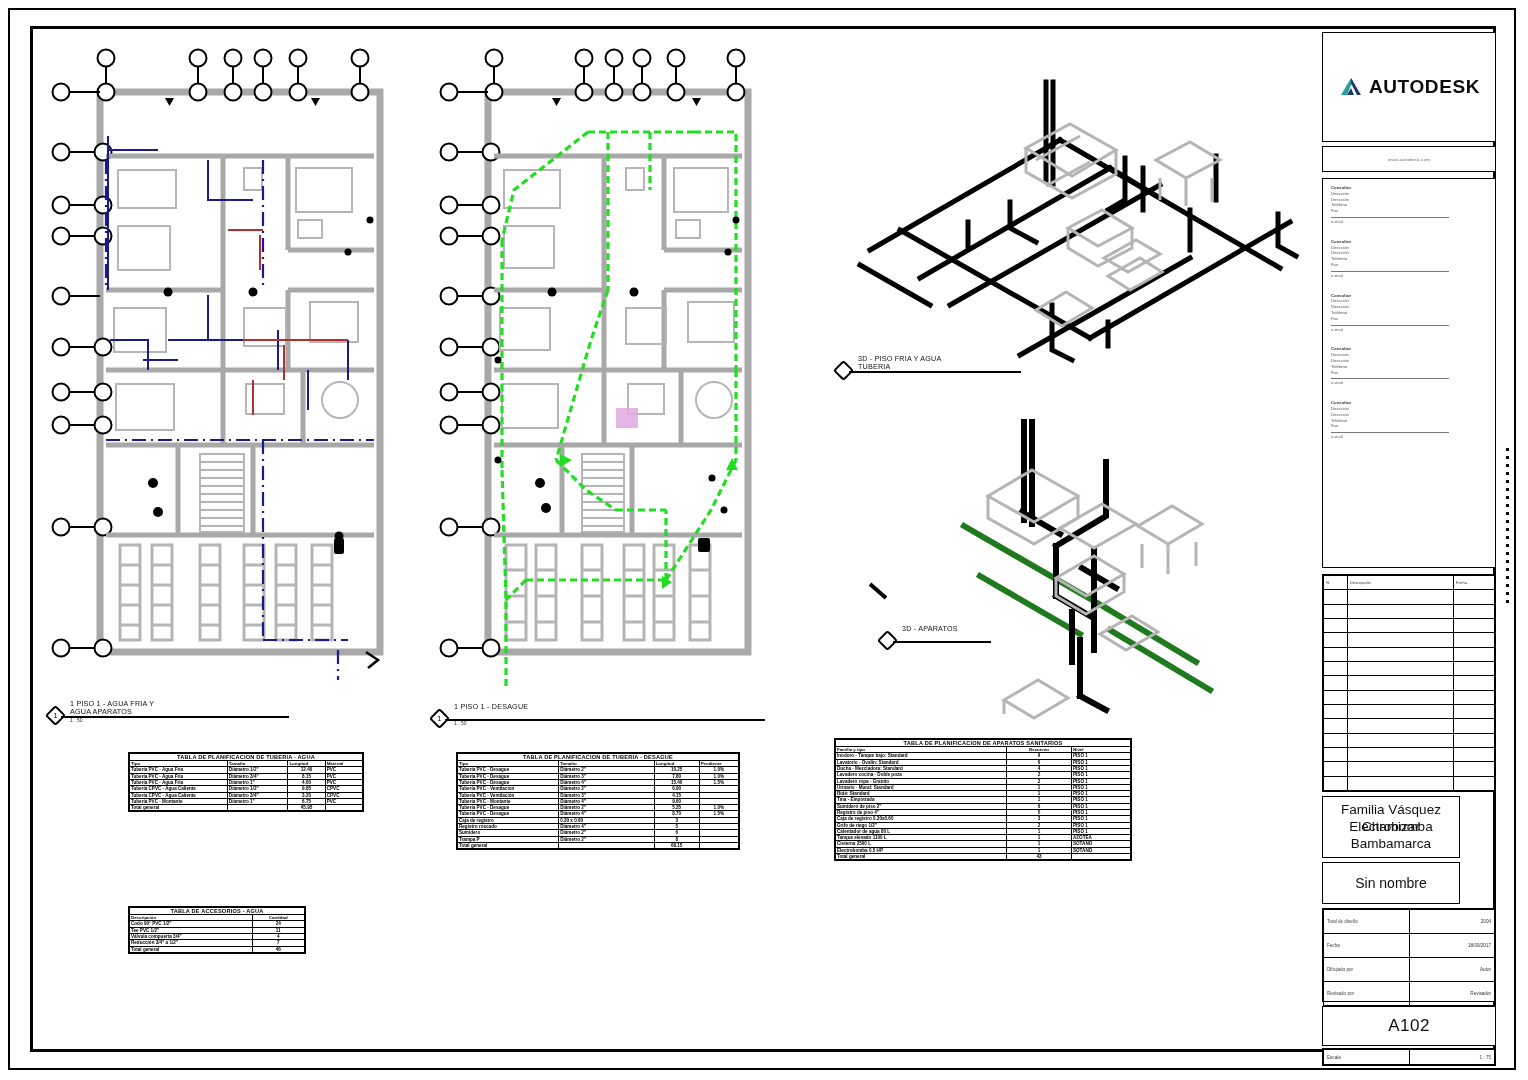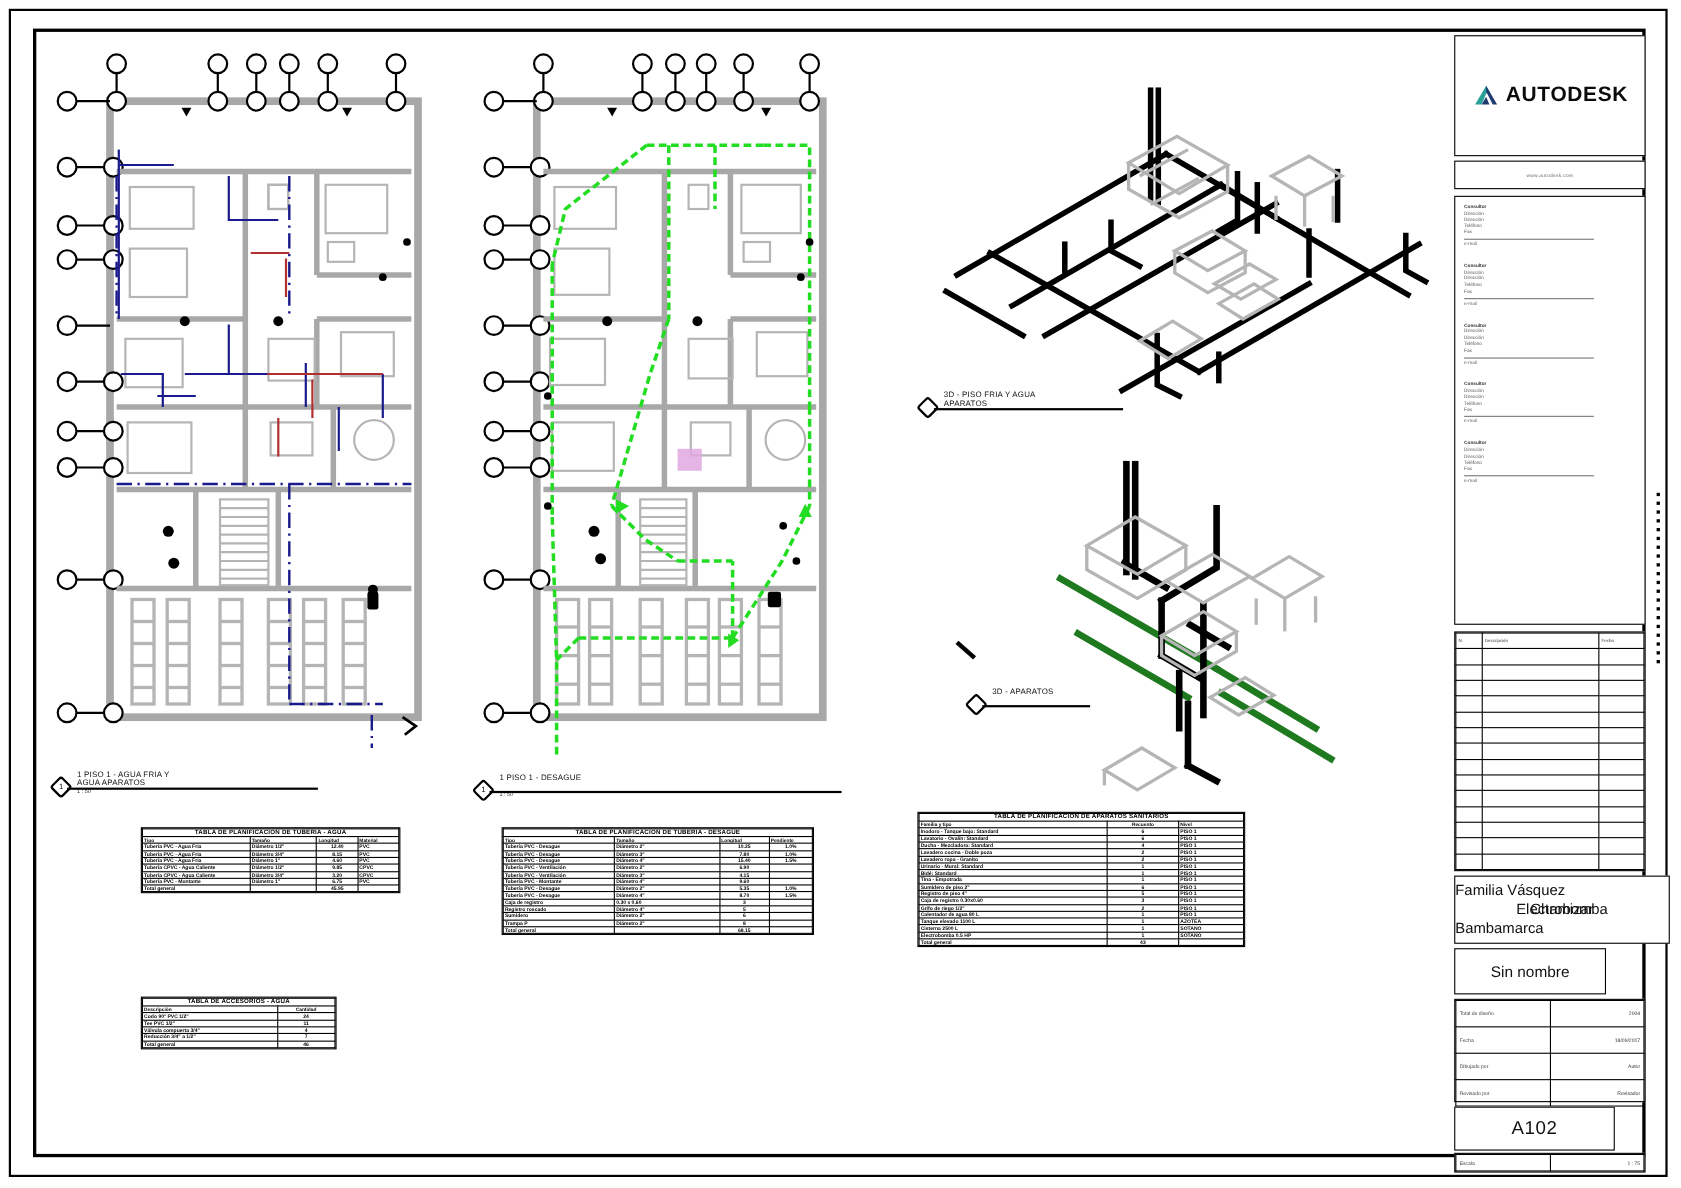--- a/index.html
+++ b/index.html
@@ -44,32 +44,32 @@
   .tb-sub{left:4px;top:118px;width:174px;height:26px;display:flex;align-items:center;justify-content:center;}
   .tb-sub span{font-size:4.4px;color:#666;letter-spacing:.3px;}
   .tb-cons{left:4px;top:150px;width:174px;height:390px;padding:6px 8px;}
   .consblk{margin-bottom:14px;}
   .consblk div{font-size:4.3px;color:#555;line-height:1.35;}
   .consblk .cbold{color:#333;font-weight:bold;}
   .consblk .cline{margin-top:3px;border-top:.8px solid #777;width:118px;padding-top:1px;color:#666;}
   .tb-rev{left:4px;top:546px;width:174px;height:218px;}
   .tb-rev table{border-collapse:collapse;width:100%;height:100%;table-layout:fixed;}
   .tb-rev td{border:1px solid #000;height:13px;font-size:4px;padding:0 2px;color:#333;}
-  .tb-proj{left:4px;top:768px;width:196px;height:62px;display:flex;flex-direction:column;
-    align-items:flex-start;justify-content:center;}
+  .tb-proj{left:4px;top:768px;width:138px;height:62px;display:flex;flex-direction:column;
+    align-items:center;justify-content:center;}
   .tb-proj .pl{font-size:13.5px;color:#111;line-height:1.22;text-align:center;white-space:nowrap;}
   .tb-proj .pl2{position:relative;height:17px;width:100%;}
   .tb-proj .pl2 span{position:absolute;left:0;right:0;text-align:center;font-size:13.5px;color:#111;}
   .tb-name{left:4px;top:834px;width:138px;height:42px;display:flex;align-items:center;justify-content:center;}
   .tb-name span{font-size:14px;color:#111;}
   .tb-fields{left:4px;top:880px;width:174px;height:94px;}
   .tb-fields table{border-collapse:collapse;width:100%;height:100%;table-layout:fixed;}
   .tb-fields td{border:1.2px solid #000;font-size:4.6px;padding:0 3px;color:#444;height:23px;}
   .tb-fields td.v{text-align:right;color:#333;}
-  .tb-sheet{left:4px;top:978px;width:146px;height:40px;display:flex;align-items:center;justify-content:center;}
+  .tb-sheet{left:4px;top:978px;width:174px;height:40px;display:flex;align-items:center;justify-content:center;}
   .tb-sheet span{font-size:17px;color:#111;letter-spacing:.5px;}
   .tb-scale{left:4px;top:1020px;width:174px;height:18px;}
   .tb-scale table{border-collapse:collapse;width:100%;height:100%;table-layout:fixed;}
   .tb-scale td{border:1.2px solid #000;font-size:4.6px;padding:0 3px;color:#444;}
   .tb-scale td.v{text-align:right;}
   .tb-edge{position:absolute;right:-10px;top:420px;width:4px;height:220px;}
   .tb-edge i{display:block;width:3px;height:3px;background:#000;margin-bottom:5px;}
 </style>
 </head>
 <body>
@@ -515,21 +515,21 @@
         <path d="M244 198 L276 180 L300 194 L268 212 Z"></path>
         <path d="M248 216 L280 198 L302 212 L270 230 Z"></path>
         <path d="M176 250 L206 232 L232 248 L202 266 Z"></path>
       </g>
     </svg>
   </div>
 
   <div class="viewtitle" style="left:836px;top:355px;width:200px;">
     <span class="bubble"></span>
     <span class="t1">3D - PISO FRIA Y AGUA</span>
-    <span class="t2">APARATOS</span>
+    <span class="t2">TUBERIA</span>
     <span class="rule" style="width:172px;"></span>
   </div>
 
   <div class="region" style="left:960px;top:400px;">
     <svg width="280" height="310" viewBox="0 0 280 310">
 
       <g stroke="#1f7a1f" stroke-width="6" fill="none" stroke-linecap="square">
         <path d="M4 126 L146 208"></path>
         <path d="M146 208 L236 262"></path>
         <path d="M20 176 L120 234"></path>

